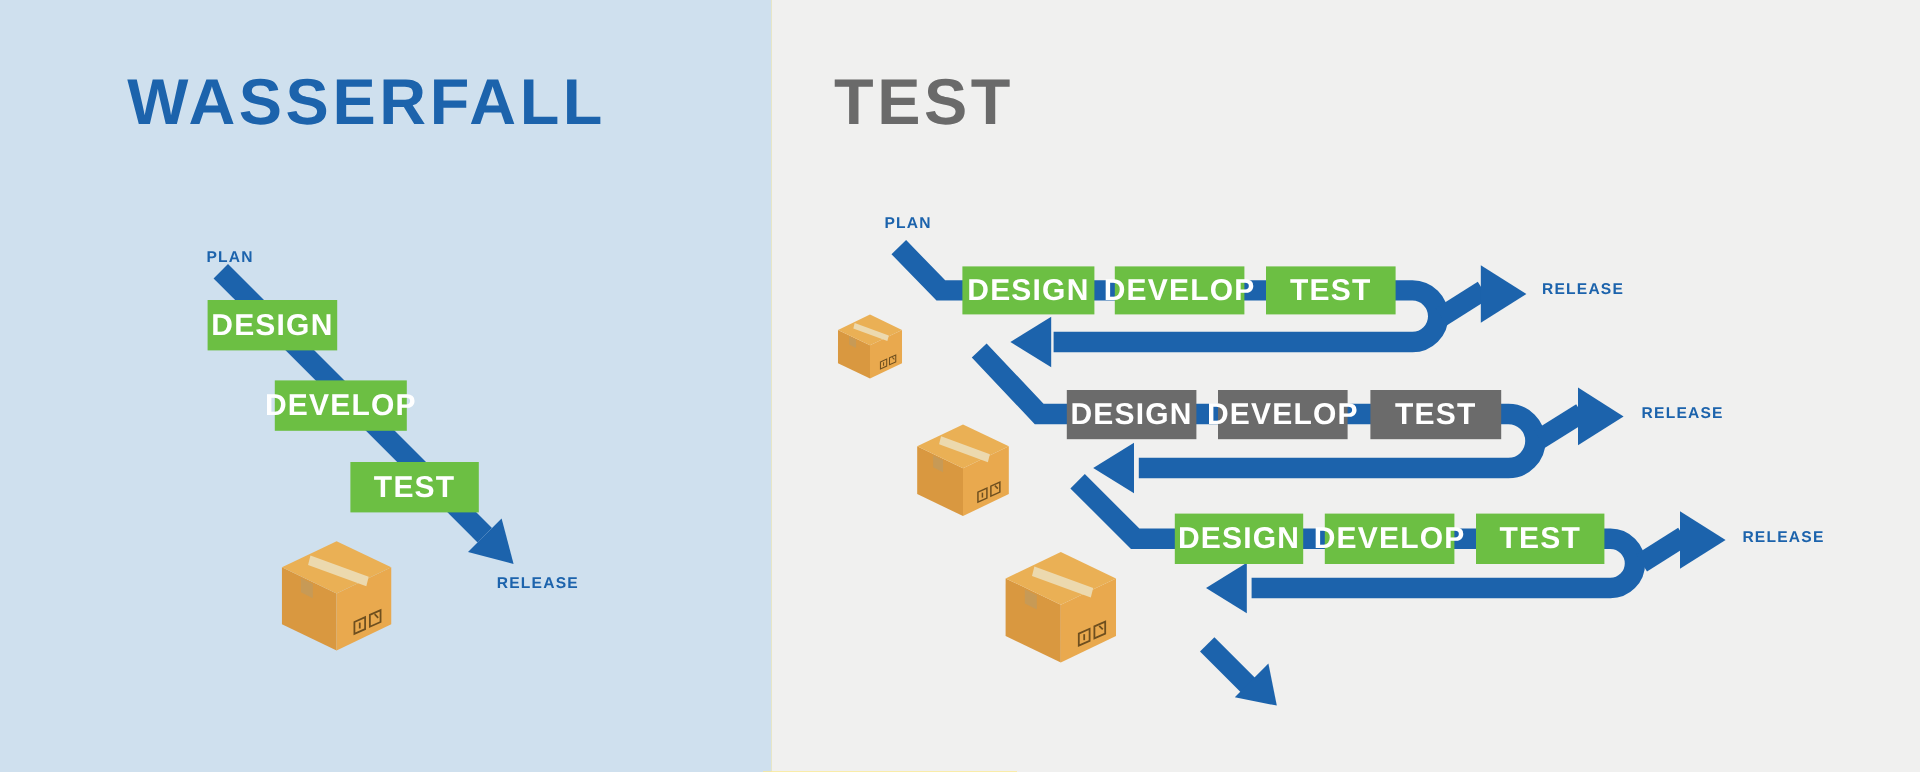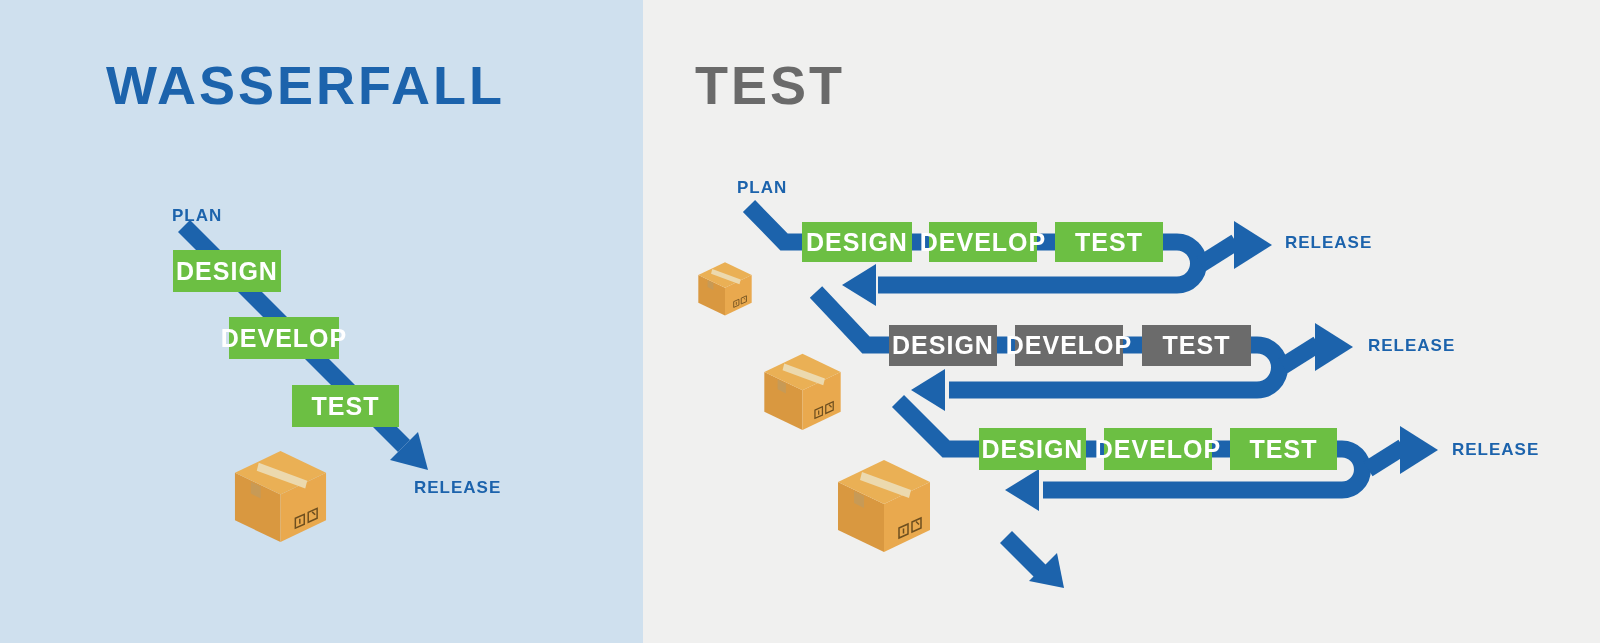--- a/index.html
+++ b/index.html
@@ -9,21 +9,21 @@
   }
   .panel { position:absolute; top:0; height:643px; z-index:0; }
   .panel.left  { left:0;     width:643px; background:#cfe0ee; }
   .panel.right { left:643px; width:957px; background:#f0f0ef; }
   .art { position:absolute; left:0; top:0; width:1600px; height:643px; z-index:1; pointer-events:none; }
   .title { position:absolute; z-index:2; font-weight:bold; font-size:54px; letter-spacing:3px; line-height:1; }
   .title.wf { left:106px; top:58px; color:#1c63ac; }
   .title.ag { left:695px; top:58px; color:#6a6a6a; }
   .lbl {
     position:absolute; z-index:2; color:#1c63ac;
-    font-weight:bold; font-size:17px; letter-spacing:1px; line-height:1;
+    font-weight:bold; font-size:13px; letter-spacing:1px; line-height:1;
   }
   .step {
     position:absolute; z-index:2; display:flex; align-items:center; justify-content:center;
     background:#6cbf43; color:#ffffff; font-weight:bold; font-size:25px; letter-spacing:1px;
   }
   .step.gray { background:#6b6b6b; }
 </style>
 </head>
 <body>
 

